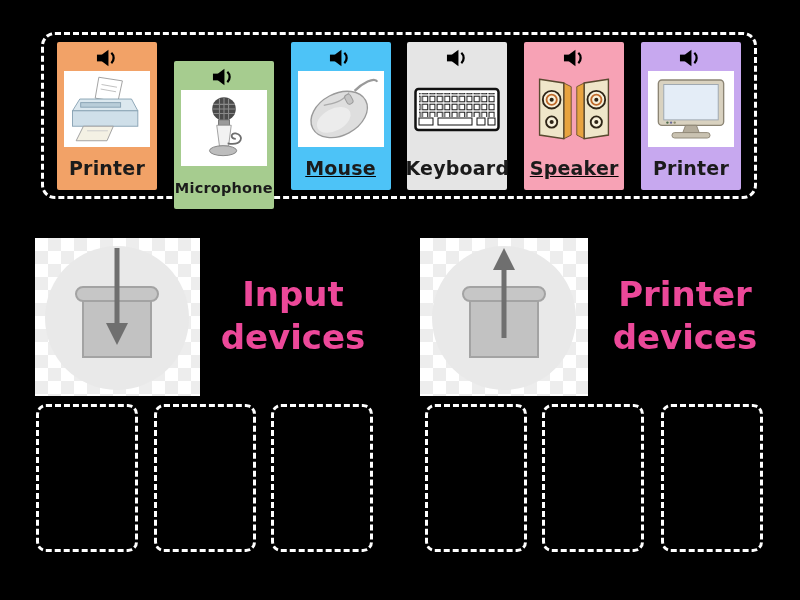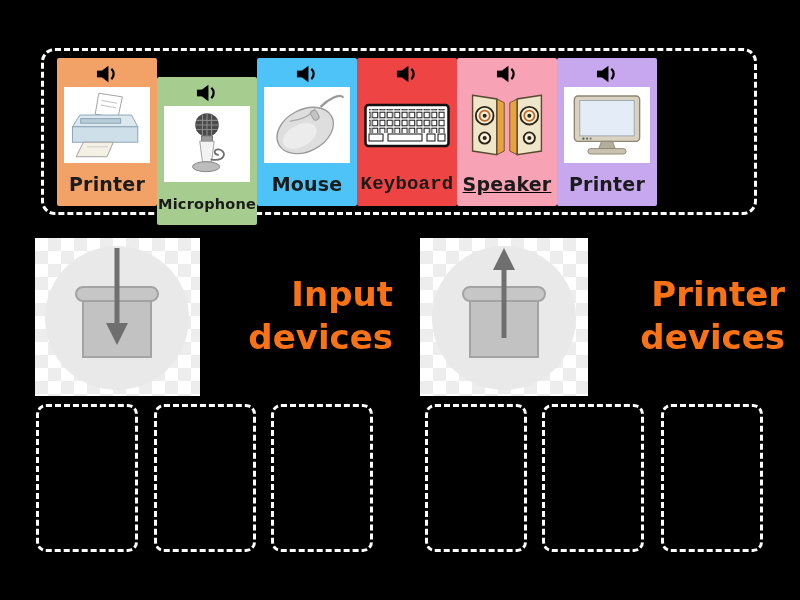--- a/index.html
+++ b/index.html
@@ -5,23 +5,23 @@
   html,body{margin:0;padding:0;}
   body{
     width:800px;height:600px;background:#000;overflow:hidden;
     font-family:"DejaVu Sans","Liberation Sans",sans-serif;
     position:relative;
   }
   .stage{position:absolute;inset:0;}
 
   
   .tray{
-    position:absolute;left:41px;top:48px;width:716px;height:167px;
+    position:absolute;left:41px;top:32px;width:716px;height:167px;
     border:3px dashed #fff;border-radius:14px;box-sizing:border-box;
-    display:flex;align-items:center;
+    display:flex;justify-content:space-between;align-items:center;
     padding:0 13px;
   }
   .card{
     width:100px;height:148px;border-radius:2px;
     display:flex;flex-direction:column;align-items:center;
     box-sizing:border-box;cursor:grab;
   }
   .audio-btn{margin-top:7px;height:18px;display:flex;align-items:center;justify-content:center;cursor:pointer;}
   .img-box{width:86px;height:76px;margin-top:4px;display:flex;align-items:center;justify-content:center;}
   .img-box.white{background:#fff;}
@@ -32,22 +32,22 @@
   .card-label.small-label{font-size:14.5px;}
 
   
   .zone-img{
     position:absolute;top:238px;width:165px;height:158px;
     background:repeating-conic-gradient(#ededed 0% 25%, #ffffff 0% 50%) 0 0 / 26px 26px;
   }
   .zone-img.input{left:35px;}
   .zone-img.output{left:420px;width:168px;}
   .zone-title{
-    position:absolute;top:273px;width:200px;text-align:right;
-    color:#f97316;font-size:34px;font-weight:bold;line-height:1.25;
+    position:absolute;top:273px;width:200px;text-align:center;
+    color:#ec4899;font-size:34px;font-weight:bold;line-height:1.25;
   }
   .zone-title.input{left:193px;}
   .zone-title.output{left:585px;}
 
   
   .slot{
     position:absolute;top:404px;width:102px;height:148px;
     border:3px dashed #fff;border-radius:10px;box-sizing:border-box;
   }
   .slot.s0{left:36px;}  .slot.s1{left:154px;} .slot.s2{left:271px;}
@@ -97,41 +97,41 @@
           <path d="M31 12 h24 M30 17 h26 M31 22 h24 M38 5.5 v23 M43 4 v26 M48 5.5 v23" stroke="#8a8a8a" stroke-width="1.2" fill="none"></path>
           <rect x="37" y="29" width="12" height="6" fill="#9a9a9a" stroke="#6e6e6e"></rect>
           <polygon points="35,35 51,35 48,58 38,58" fill="#f2f2f2" stroke="#9a9a9a"></polygon>
           <path d="M47 55 C63 58 66 46 56 44 C50 43 50 50 56 50" fill="none" stroke="#6e6e6e" stroke-width="2"></path>
           <ellipse cx="42" cy="63" rx="15" ry="5.5" fill="#bdbdbd" stroke="#7e7e7e"></ellipse>
         </svg>
       </span>
       <span class="card-label small-label">Microphone</span>
     </div>
 
-    <div class="card" style="background: rgb(77, 195, 247);">
+    <div class="card" style="background: rgb(77, 195, 247); text-decoration: underline;">
       <span class="audio-btn">
         <svg width="23" height="18" viewBox="0 0 24 18">
             <rect x="1" y="5.5" width="5.5" height="7" fill="#000"></rect>
             <polygon points="6,5.5 13,0.5 13,17.5 6,12.5" fill="#000"></polygon>
             <path d="M16 3.5 A 7.5 7.5 0 0 1 16 14.5" stroke="#000" stroke-width="2.4" fill="none"></path>
           </svg>
       </span>
       <span class="img-box white">
         <svg width="78" height="70" viewBox="0 0 86 76">
           <path d="M58 18 C66 10 80 2 83 8" fill="none" stroke="#9a9a9a" stroke-width="2.5"></path>
           <ellipse cx="41" cy="44" rx="33" ry="23" transform="rotate(-28 41 44)" fill="#dedede" stroke="#9a9a9a" stroke-width="1.5"></ellipse>
           <path d="M52 20 C44 30 36 32 24 34" fill="none" stroke="#aaa" stroke-width="1.5"></path>
           <ellipse cx="35" cy="50" rx="20" ry="12" transform="rotate(-28 35 50)" fill="#ececec" stroke="none"></ellipse>
           <rect x="48" y="22" width="7" height="11" rx="3" transform="rotate(-28 51 27)" fill="#c4c4c4" stroke="#9a9a9a"></rect>
         </svg>
       </span>
       <span class="card-label">Mouse</span>
     </div>
 
-    <div class="card" style="background: #ef4444; font-family: Liberation Mono, monospace;">
+    <div class="card" style="background: #e5e5e5;">
       <span class="audio-btn">
         <svg width="23" height="18" viewBox="0 0 24 18">
             <rect x="1" y="5.5" width="5.5" height="7" fill="#000"></rect>
             <polygon points="6,5.5 13,0.5 13,17.5 6,12.5" fill="#000"></polygon>
             <path d="M16 3.5 A 7.5 7.5 0 0 1 16 14.5" stroke="#000" stroke-width="2.4" fill="none"></path>
           </svg>
       </span>
       <span class="img-box">
         <svg width="86" height="76" viewBox="0 0 86 76">
           <defs>

